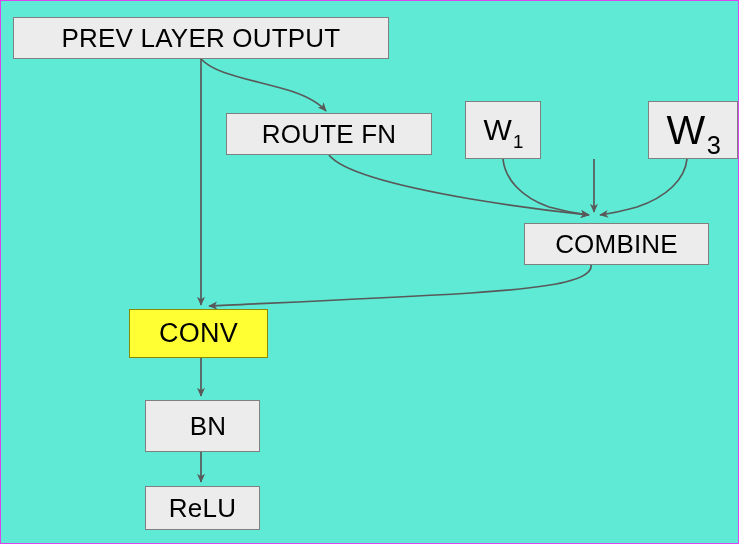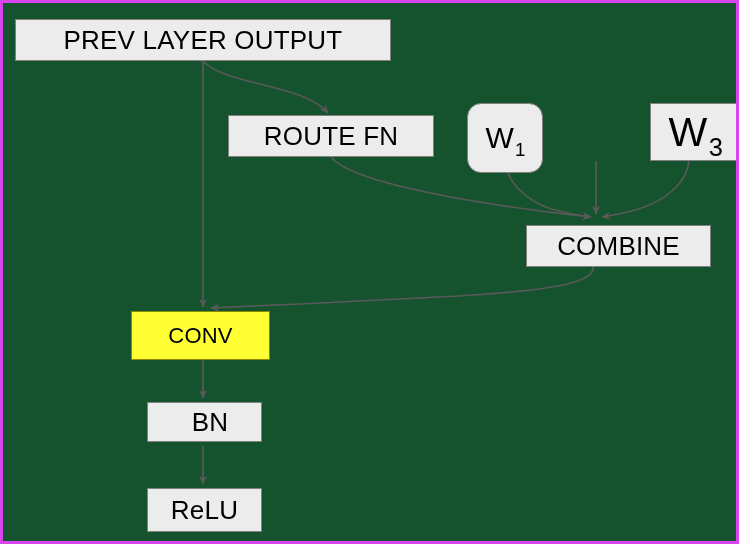--- a/index.html
+++ b/index.html
@@ -7,23 +7,23 @@
     padding: 0;
     background: #ffffff;
   }
   body {
     font-family: "Liberation Sans", sans-serif;
   }
   #canvas {
     position: relative;
     width: 739px;
     height: 544px;
-    background: #14532d;
+    background: #5eead4;
     box-sizing: border-box;
-    border: 3px solid #d946ef;
+    border: 1px solid #d946ef;
     overflow: hidden;
   }
   #edges {
     position: absolute;
     left: 0;
     top: 0;
     width: 739px;
     height: 544px;
     pointer-events: none;
   }
@@ -51,26 +51,26 @@
     font-size: 0.62em;
     vertical-align: baseline;
     position: relative;
     top: 0.42em;
     left: 0.06em;
   }
 
   
   #node-prev   { left: 12px;  top: 16px;  width: 376px; height: 42px; font-size: 26px; }
   #node-route  { left: 225px; top: 112px; width: 206px; height: 42px; font-size: 26px; }
-  #node-w1     { left: 464px; top: 100px; width: 76px;  height: 70px; font-size: 30px; border-radius: 14px; }
+  #node-w1     { left: 464px; top: 100px; width: 76px;  height: 58px; font-size: 30px; }
   #node-w2     { left: 556px; top: 100px; width: 76px;  height: 58px; font-size: 30px; }
   #node-w3     { left: 647px; top: 100px; width: 90px;  height: 58px; font-size: 41px; }
   #node-combine{ left: 500px; top: 222px; width: 185px; height: 42px; font-size: 26px; margin-left: 23px; }
-  #node-conv   { left: 128px; top: 308px; width: 139px; height: 49px; font-size: 22px; }
-  #node-bn     { left: 144px; top: 399px; width: 115px; height: 40px; font-size: 26px; padding-left: 11px; }
+  #node-conv   { left: 128px; top: 308px; width: 139px; height: 49px; font-size: 27px; }
+  #node-bn     { left: 144px; top: 399px; width: 115px; height: 52px; font-size: 26px; padding-left: 11px; }
   #node-relu   { left: 144px; top: 485px; width: 115px; height: 44px; font-size: 26px; justify-content: center; }
 </style>
 </head>
 <body>
 
 <div id="canvas">
 
   <svg id="edges" viewBox="0 0 739 544" width="739" height="544" xmlns="http://www.w3.org/2000/svg">
     <defs>
       <marker id="arrowHead" markerWidth="10" markerHeight="10" refX="8.2" refY="4" orient="auto" markerUnits="userSpaceOnUse">

